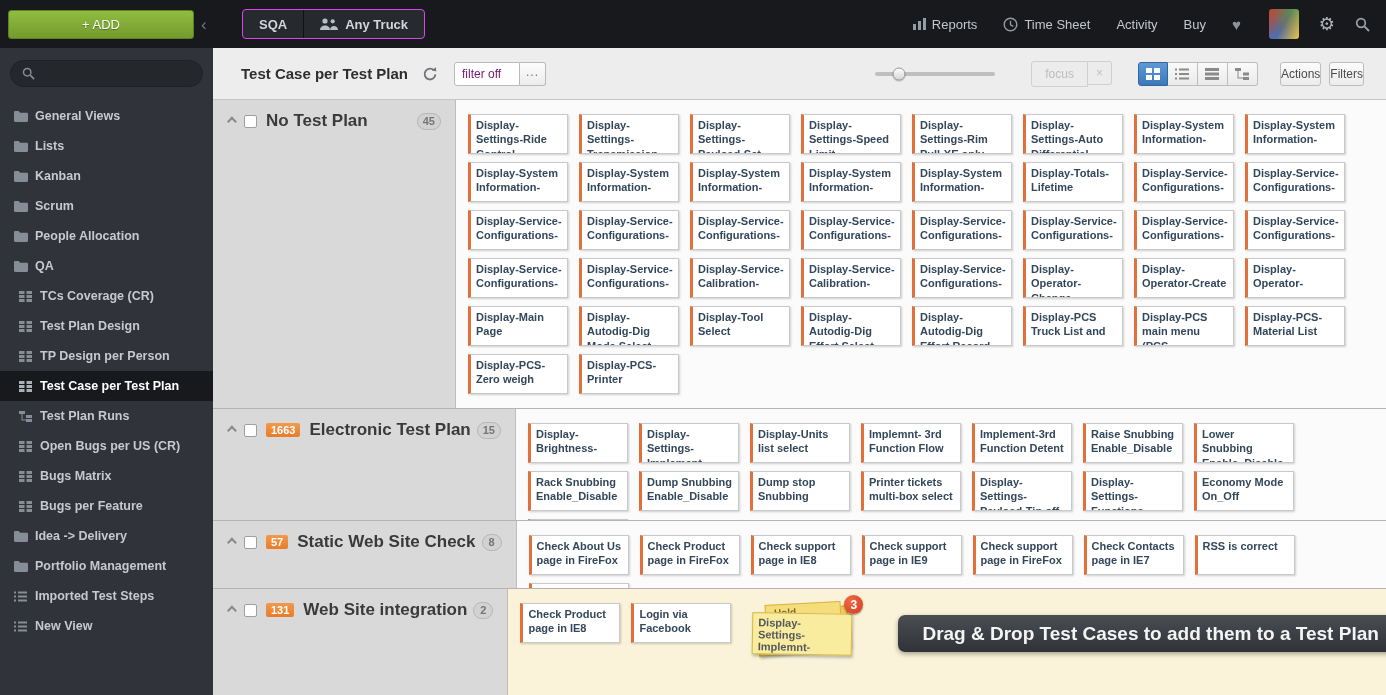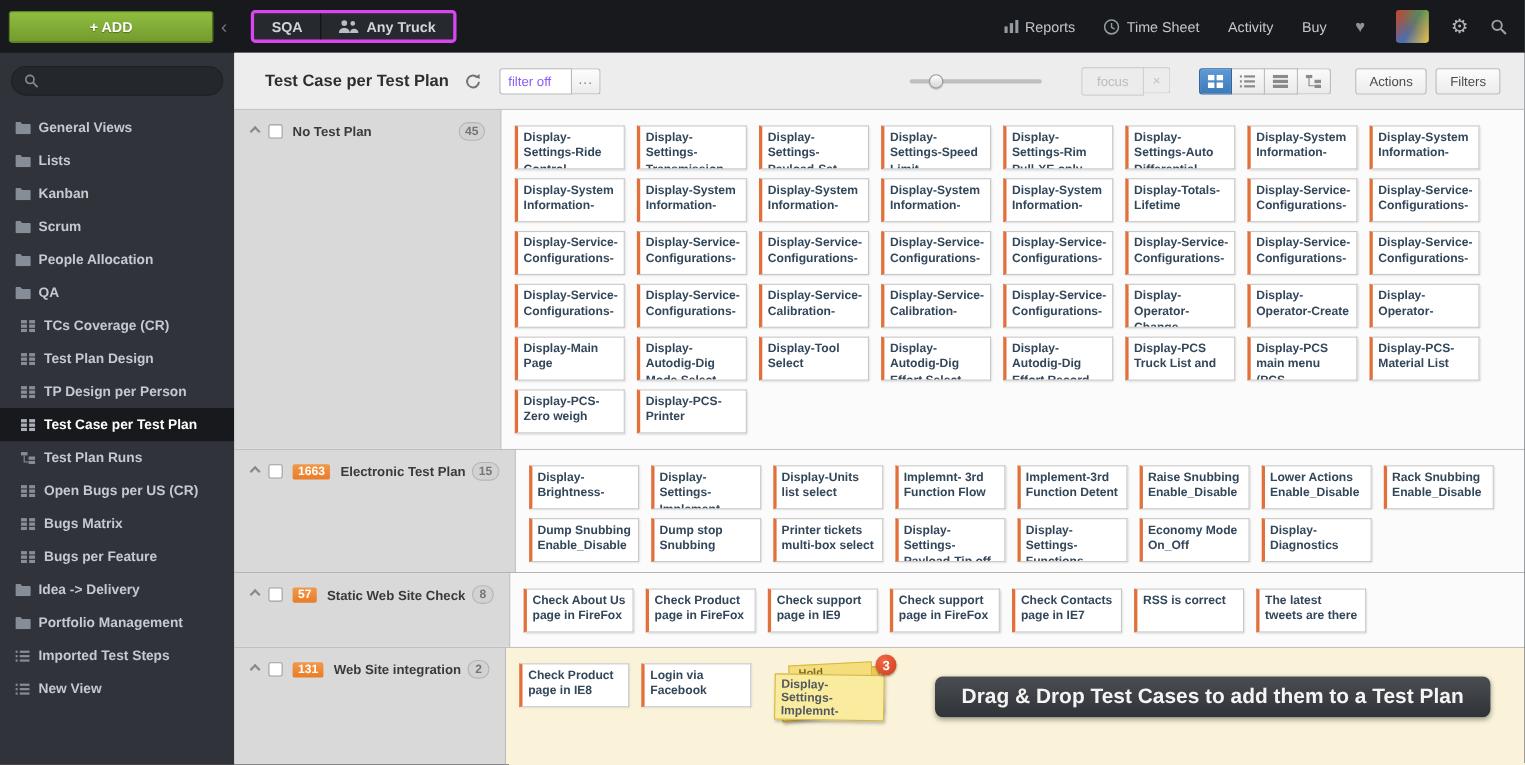--- a/index.html
+++ b/index.html
@@ -2,23 +2,23 @@
 <html><head>
 <meta charset="utf-8">
 <style>
   *{margin:0;padding:0;box-sizing:border-box}
   html,body{width:1386px;height:695px;overflow:hidden;font-family:"Liberation Sans",sans-serif;background:#17191d}
   .app{display:flex;flex-direction:column;width:1386px;height:695px}
 
   
   .topbar{flex:0 0 48px;background:#17191d;display:flex;align-items:center}
   .topbar-left{flex:0 0 213px;display:flex;align-items:center}
-  .add-btn{margin-left:8px;width:186px;height:29px;border-radius:3px;background:linear-gradient(#90bd40,#739b2d);border:1px solid #5d8226;color:#fff;font-weight:bold;font-size:13px;display:flex;align-items:center;justify-content:center;text-shadow:0 1px 1px rgba(0,0,0,.35);cursor:pointer;font-family:inherit}
+  .add-btn{margin-left:8px;width:186px;height:29px;border-radius:3px;background:linear-gradient(#90bd40,#739b2d);border:1px solid #5d8226;color:#fff;font-weight:normal;font-size:13px;display:flex;align-items:center;justify-content:center;text-shadow:0 1px 1px rgba(0,0,0,.35);cursor:pointer;font-family:inherit}
   .collapse{color:#71767e;font-size:17px;margin-left:7px;cursor:pointer;line-height:1}
-  .tabs{display:flex;height:30px;background:#26292e;border:3px solid #d946ef;border-radius:4px;margin-left:15px;overflow:hidden}
+  .tabs{display:flex;height:30px;background:#26292e;border:1px solid #d946ef;border-radius:4px;margin-left:29px;overflow:hidden}
   .tab{display:flex;align-items:center;padding:0 16px;color:#d2d5da;font-size:13px;font-weight:bold;border-right:1px solid #101216;cursor:pointer}
   .tab:last-child{border-right:none}
   .tab .ppl{margin-right:7px;color:#b9bdc4;display:flex}
   .topbar-right{margin-left:auto;display:flex;align-items:center;color:#c3c7cd;font-size:13px}
   .tb-item{display:flex;align-items:center;margin-right:26px;cursor:pointer}
   .tb-item .ic{margin-right:6px;color:#959ba3;display:flex}
   .heart{color:#8d939b;font-size:15px;margin-right:28px;cursor:pointer}
   .avatar{width:30px;height:30px;border-radius:3px;margin-right:20px;cursor:pointer;
     background:
       linear-gradient(120deg, rgba(205,65,45,.95), rgba(205,65,45,0) 45%),
@@ -40,49 +40,49 @@
   .sb-item.child{padding-left:19px}
   .sb-item.selected{background:#17191d;color:#fff}
   .sb-item.selected .sb-icon{color:#aab0b8}
 
   
   .main{flex:1;display:flex;flex-direction:column;background:#fff;min-width:0}
   .main-header{flex:0 0 52px;background:#ededee;border-bottom:1px solid #c6c6c6;display:flex;align-items:center;padding:0 22px 0 28px}
   .title{font-size:15px;font-weight:bold;color:#2e2e2e;white-space:nowrap}
   .refresh{margin-left:14px;display:flex;cursor:pointer}
   .filter-group{display:flex;margin-left:16px}
-  .filter-input{width:66px;height:24px;border:1px solid #b9b9b9;border-radius:3px 0 0 3px;padding:0 7px;font-size:12px;color:#8b5cf6;background:#fff;font-family:inherit}
+  .filter-input{width:66px;height:24px;border:1px solid #b9b9b9;border-radius:3px 0 0 3px;padding:0 7px;font-size:12px;color:#701a75;background:#fff;font-family:inherit}
   .more-btn{width:26px;height:24px;border:1px solid #b9b9b9;border-left:none;border-radius:0 3px 3px 0;background:linear-gradient(#fdfdfd,#ececec);color:#777;font-size:12px;letter-spacing:1px;display:flex;align-items:flex-end;justify-content:center;padding-bottom:6px;cursor:pointer;font-family:inherit}
   .slider{margin-left:auto;width:120px;height:4px;background:#bfbfbf;border-radius:2px;position:relative;cursor:pointer}
   .slider .knob{position:absolute;left:20%;top:50%;transform:translate(-50%,-50%);width:13px;height:13px;border-radius:50%;background:linear-gradient(#fefefe,#d6d6d6);border:1px solid #999;box-shadow:0 1px 1px rgba(0,0,0,.25);cursor:grab}
   .focus-group{display:flex;margin-left:36px}
   .focus-btn{height:24px;padding:12px 13px;border:1px solid #d0d0d0;background:#ececec;color:#bcbcbc;font-size:12px;border-radius:3px 0 0 3px;display:flex;align-items:center;cursor:default;font-family:inherit}
   .focus-x{width:24px;height:24px;border:1px solid #d0d0d0;border-left:none;background:#ececec;color:#bfbfbf;border-radius:0 3px 3px 0;display:flex;align-items:center;justify-content:center;font-size:12px;cursor:default;font-family:inherit}
   .views{display:flex;margin-left:26px;color:#8a8a8a}
   .view-btn{width:30px;height:24px;border:1px solid #bdbdbd;border-left:none;background:linear-gradient(#fafafa,#eaeaea);display:flex;align-items:center;justify-content:center;cursor:pointer}
   .view-btn:first-child{border-left:1px solid #bdbdbd;border-radius:3px 0 0 3px}
   .view-btn:last-child{border-radius:0 3px 3px 0}
   .view-btn.active{background:linear-gradient(#5e9ad6,#3c79ba);border-color:#33669e}
-  .hdr-btn{height:24px;padding:0 12px;border:1px solid #bdbdbd;border-radius:3px;background:linear-gradient(#fcfcfc,#ececec);color:#4a4a4a;font-size:12px;display:flex;align-items:center;cursor:pointer;font-family:inherit}
+  .hdr-btn{height:24px;padding:0 0;border:1px solid #bdbdbd;border-radius:3px;background:linear-gradient(#fcfcfc,#ececec);color:#4a4a4a;font-size:12px;display:flex;align-items:center;cursor:pointer;font-family:inherit}
   .actions-btn{margin-left:22px}
   .filters-btn{margin-left:8px}
 
   
   .board{flex:1;display:flex;flex-direction:column;min-height:0;overflow:hidden}
   .band{display:flex;border-bottom:1px solid #b4b4b4;min-height:0}
   #board .band:nth-child(1){flex:0 0 309px}
   #board .band:nth-child(2){flex:0 0 112px}
   #board .band:nth-child(3){flex:0 0 68px}
   #board .band:nth-child(4){flex:1 1 auto;border-bottom:none}
   .group-col{flex:0 0 243px;background:#d9d9d9;border-right:1px solid #bdbdbd;padding:11px 14px 0 14px}
   .group-head{display:flex;align-items:center}
   .chev{width:7px;height:7px;border-top:2px solid #898989;border-right:2px solid #898989;transform:rotate(-45deg) translate(1px,1px);flex:0 0 7px;cursor:pointer}
   .gcheck{width:13px;height:13px;background:#fff;border:1px solid #9f9f9f;border-radius:2px;margin-left:10px;flex:0 0 13px;cursor:pointer}
   .gbadge{background:linear-gradient(#f2994b,#e87c28);color:#fff;font-size:11px;font-weight:bold;padding:1px 5px;border-radius:2px;margin-left:9px}
-  .gname{font-size:12px;font-weight:bold;color:#3a3a3a;margin-left:9px;flex:1;white-space:nowrap;overflow:hidden;cursor:pointer}
+  .gname{font-size:17px;font-weight:bold;color:#3a3a3a;margin-left:9px;flex:1;white-space:nowrap;overflow:hidden;cursor:pointer}
   .gcount{background:#d2d2d2;border:1px solid #b5b5b5;color:#757575;font-size:11px;font-weight:bold;min-width:20px;height:17px;border-radius:9px;display:flex;align-items:center;justify-content:center;padding:0 5px;margin-left:6px}
   .cards-col{flex:1;background:#fbfbfb;padding:14px 0 0 12px;display:flex;flex-wrap:wrap;align-content:flex-start;column-gap:11px;row-gap:8px;position:relative;min-width:0;overflow:hidden}
   .band.highlight .cards-col{background:#faf3da}
   .card{width:100px;height:40px;background:#fff;border:1px solid #c9c9c9;border-left:3px solid #e2703a;box-shadow:1px 1px 2px rgba(0,0,0,.18);padding:3px 5px;font-size:11px;font-weight:bold;color:#33475a;line-height:1.3;overflow:hidden;cursor:pointer}
 
   
   .drag-stack{position:relative;flex:0 0 106px;width:106px;height:58px;margin-left:10px;cursor:grabbing}
   .stack-back{position:absolute;left:5px;top:7px;width:92px;height:42px;background:#f0ca55;border:1px solid #cfa92f;transform:rotate(-6deg);box-shadow:1px 2px 3px rgba(0,0,0,.3)}
   .stack-hold{position:absolute;left:13px;top:0;width:76px;height:20px;background:#f6dd7c;border:1px solid #d4b643;transform:rotate(-3deg);font-size:10px;font-weight:bold;color:#7a6a25;padding:2px 0 0 8px}
   .stack-main{position:absolute;left:0;top:10px;width:100px;height:42px;background:#f9ecA0;background:#f9ec9f;border:1px solid #d3b74a;box-shadow:1px 2px 3px rgba(0,0,0,.25);padding:3px 5px;font-size:11px;font-weight:bold;color:#54585e;transform:rotate(1deg)}
@@ -530,21 +530,21 @@
                 <span class="gcount">15</span>
               </div>
             </div>
             <div class="cards-col">
               <div class="card">Display-Brightness-</div>
               <div class="card">Display-Settings-Implement-</div>
               <div class="card">Display-Units list select</div>
               <div class="card">Implemnt- 3rd Function Flow</div>
               <div class="card">Implement-3rd Function Detent</div>
               <div class="card">Raise Snubbing Enable_Disable</div>
-              <div class="card">Lower Actions Enable_Disable</div>
+              <div class="card">Lower Snubbing Enable_Disable</div>
               <div class="card">Rack Snubbing Enable_Disable</div>
               <div class="card">Dump Snubbing Enable_Disable</div>
               <div class="card">Dump stop Snubbing</div>
               <div class="card">Printer tickets multi-box select</div>
               <div class="card">Display-Settings-Payload-Tip off</div>
               <div class="card">Display-Settings-Functions</div>
               <div class="card">Economy Mode On_Off</div>
               <div class="card">Display-Diagnostics</div>
             </div>
           </section>
@@ -554,20 +554,21 @@
                 <span class="chev"></span>
                 <span class="gcheck"></span>
                 <span class="gbadge">57</span>
                 <span class="gname">Static Web Site Check</span>
                 <span class="gcount">8</span>
               </div>
             </div>
             <div class="cards-col">
               <div class="card">Check About Us page in FireFox</div>
               <div class="card">Check Product page in FireFox</div>
+              <div class="card">Check support page in IE8</div>
               <div class="card">Check support page in IE9</div>
               <div class="card">Check support page in FireFox</div>
               <div class="card">Check Contacts page in IE7</div>
               <div class="card">RSS is correct</div>
               <div class="card">The latest tweets are there</div>
             </div>
           </section>
           <section class="band highlight">
             <div class="group-col">
               <div class="group-head">

